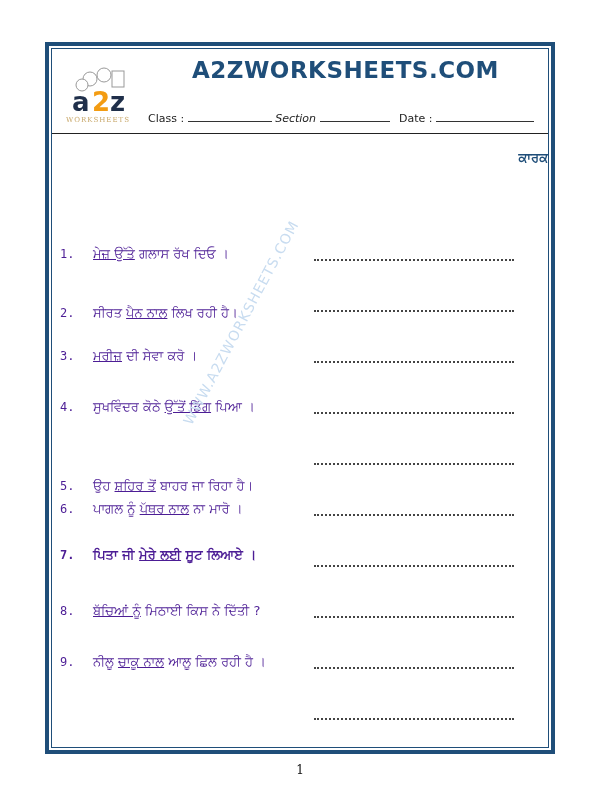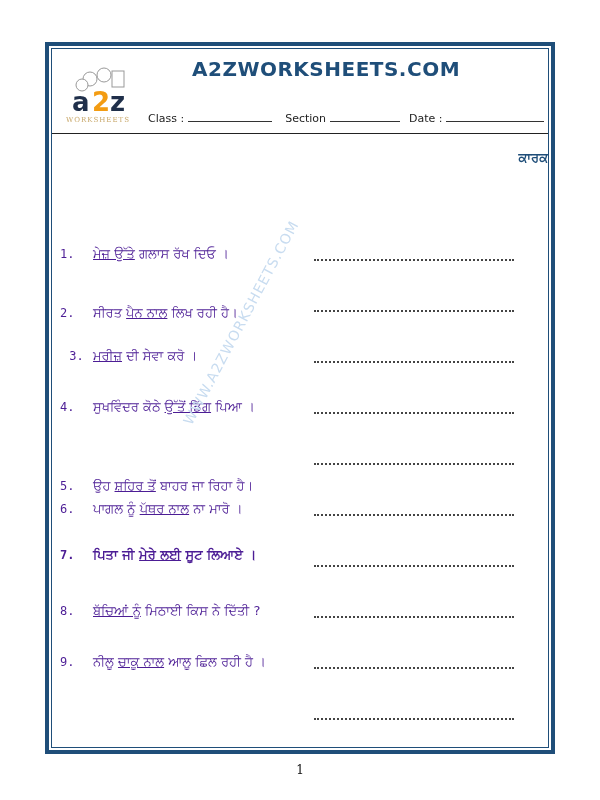--- a/index.html
+++ b/index.html
@@ -7,21 +7,21 @@
          font-family: "DejaVu Sans", sans-serif; color:#111; }
   .frame { position:absolute; left:45px; top:42px; width:510px; height:712px;
            border:4px solid #1f4e79; box-sizing:border-box; }
   .frame-inner { position:absolute; left:2px; top:2px; right:2px; bottom:2px;
                  border:1px solid #1f4e79; }
   .header { position:absolute; left:0; top:0; right:0; height:84px;
             border-bottom:1px solid #222; }
   .logo { position:absolute; left:10px; top:16px; width:80px; height:60px; }
   .site-title { position:absolute; left:140px; top:8px;
                 font-family:"DejaVu Sans", sans-serif; font-weight:bold;
-                font-size:20px; color:#1f4e79; letter-spacing:0.5px; }
+                font-size:23px; color:#1f4e79; letter-spacing:0.5px; }
   .field-row { position:absolute; left:96px; font-size:11px; color:#222;
                font-family:"DejaVu Sans", sans-serif; }
   .field-row span.blank { display:inline-block; border-bottom:1px solid #333; height:10px; vertical-align:baseline; }
   .row1 { top:40px; } .row2 { top:62px; }
   .topic { position:absolute; top:101px; left:0; right:0; text-align:right;
            font-size:13px; font-weight:bold; color:#1f4e79; }
   .instructions { position:absolute; top:146px; left:8px; font-size:13px; font-weight:bold; color:#111; }
   .q { position:absolute; left:8px; font-size:13px; color:#4c1d95; white-space:nowrap; }
   .q .num { display:inline-block; width:33px; font-family:"DejaVu Sans Mono", monospace; font-size:12px; }
   .q u { text-decoration:underline; }
@@ -51,40 +51,40 @@
           <text x="30" y="46" font-family="DejaVu Sans, sans-serif" font-weight="bold" font-size="26" fill="#f39c12">2</text>
           <text x="48" y="46" font-family="DejaVu Sans, sans-serif" font-weight="bold" font-size="26" fill="#1f2f4a">z</text>
           <text x="4" y="57" font-family="DejaVu Serif, serif" font-size="7" fill="#c9a86a" letter-spacing="1">WORKSHEETS</text>
         </svg>
       </div>
       <div class="site-title">A2ZWORKSHEETS.COM</div>
 
       <div class="field-row row2">
         <span>Class :</span>
         <span class="blank" style="width:84px;"></span>
-        <span style="margin-left:10px;">Section</span>
+        <span style="margin-left:0;font-style:italic;">Section</span>
         <span class="blank" style="width:70px;"></span>
         <span style="margin-left:6px;">Date :</span>
         <span class="blank" style="width:98px;"></span>
       </div>
     </div>
 
     <div class="topic">ਕਾਰਕ</div>
 
     <div class="q" style="top:197px;">
       <span class="num">1.</span><span></span><u>ਮੇਜ਼ ਉੱਤੇ</u><span> ਗਲਾਸ ਰੱਖ ਦਿਓ ।</span>
     </div>
     <div class="dots" style="top:210px;"></div>
 
     <div class="q" style="top:256px;">
       <span class="num">2.</span><span>ਸੀਰਤ </span><u>ਪੈਨ ਨਾਲ</u><span> ਲਿਖ ਰਹੀ ਹੈ।</span>
     </div>
     <div class="dots" style="top:261px;"></div>
 
-    <div class="q" style="top:299px;text-align:center;">
+    <div class="q" style="top:299px;">
       <span class="num">3.</span><span></span><u>ਮਰੀਜ਼</u><span> ਦੀ ਸੇਵਾ ਕਰੋ ।</span>
     </div>
     <div class="dots" style="top:312px;"></div>
 
     <div class="q" style="top:350px;">
       <span class="num">4.</span><span>ਸੁਖਵਿੰਦਰ ਕੋਠੇ </span><u>ਉੱਤੋਂ ਡਿੱਗ</u><span> ਪਿਆ ।</span>
     </div>
     <div class="dots" style="top:363px;"></div>
 
     <div class="q" style="top:401px;margin-top:28px;">

